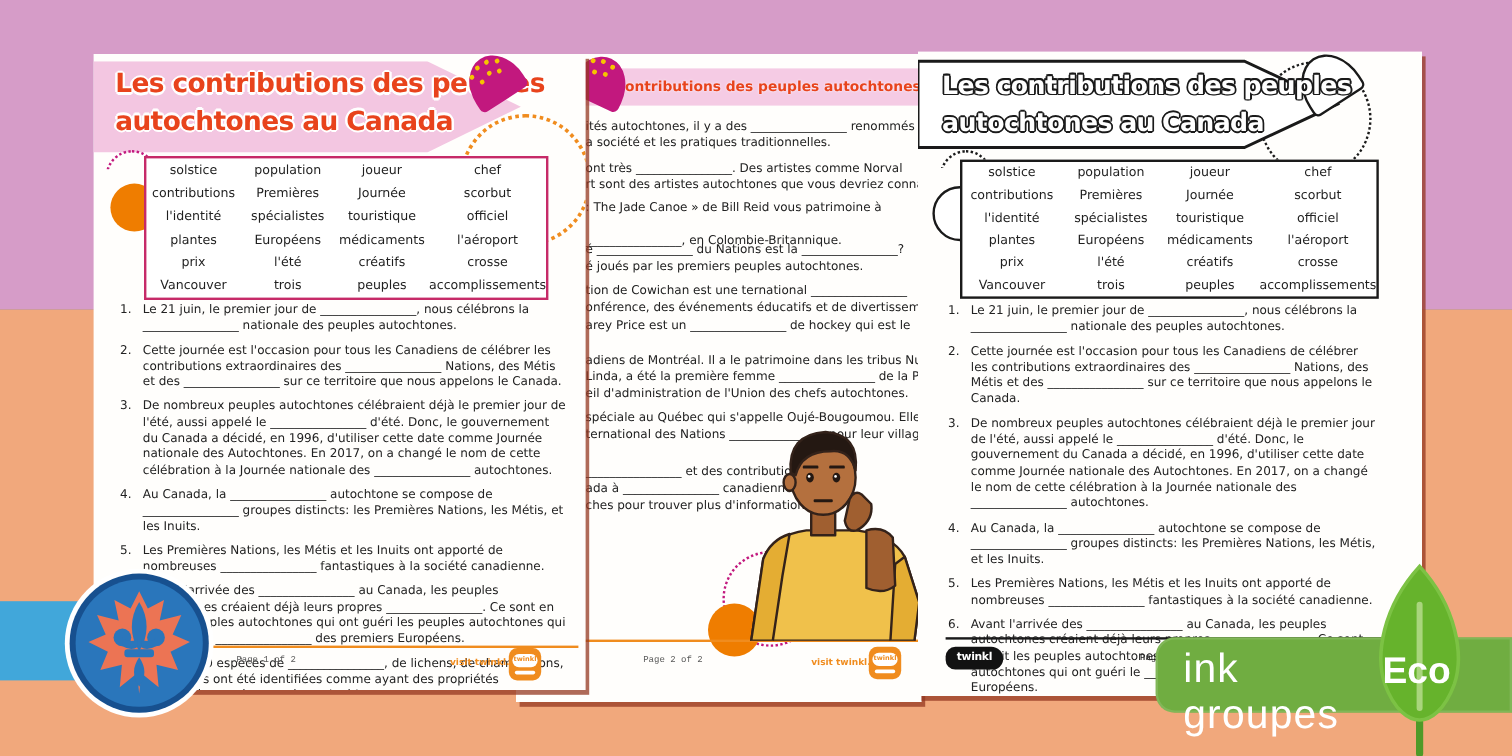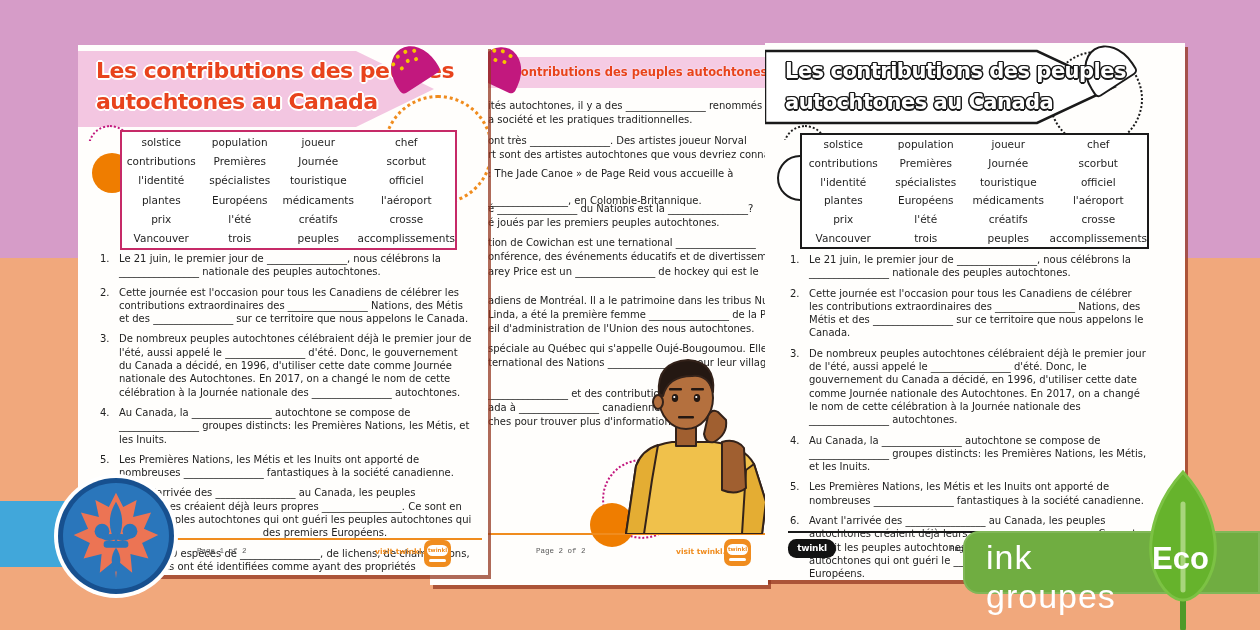--- a/index.html
+++ b/index.html
@@ -95,32 +95,32 @@
     <div class="dome magenta" style="left:48px;top:2px;transform:rotate(25deg);">
       <span class="dot" style="left:8px;top:6px;"></span>
         <span class="dot" style="left:16px;top:3px;"></span>
       <span class="dot" style="left:25px;top:4px;"></span>
         <span class="dot" style="left:13px;top:14px;"></span>
       <span class="dot" style="left:22px;top:12px;"></span>
     </div>
 
     <div class="frag" style="top:55px;">ités autochtones, il y a des ________________ renommés qui</div>
     <div class="frag" style="top:69px;">a société et les pratiques traditionnelles.</div>
-    <div class="frag" style="top:90px;">ont très ________________. Des artistes joueur Norval</div>
+    <div class="frag" style="top:90px;">ont très ________________. Des artistes comme Norval</div>
     <div class="frag" style="top:104px;">rt sont des artistes autochtones que vous devriez connaître.</div>
-    <div class="frag" style="top:123px;">: The Jade Canoe » de Page Reid vous accueille à</div>
+    <div class="frag" style="top:123px;">: The Jade Canoe » de Bill Reid vous patrimoine à</div>
     <div class="frag" style="top:150px;">________________, en Colombie-Britannique.</div>
     <div class="frag" style="top:158px;">é ________________ du Nations est la ________________?</div>
     <div class="frag" style="top:172px;">é joués par les premiers peuples autochtones.</div>
     <div class="frag" style="top:192px;">tion de Cowichan est une ternational ________________</div>
     <div class="frag" style="top:206px;">onférence, des événements éducatifs et de divertissement</div>
     <div class="frag" style="top:221px;">arey Price est un ________________ de hockey qui est le</div>
     <div class="frag" style="top:250px;">adiens de Montréal. Il a le patrimoine dans les tribus Nuxalk et</div>
     <div class="frag" style="top:264px;">Linda, a été la première femme ________________ de la Première</div>
-    <div class="frag" style="top:278px;">eil d'administration de l'Union des nous autochtones.</div>
+    <div class="frag" style="top:278px;">eil d'administration de l'Union des chefs autochtones.</div>
     <div class="frag" style="top:298px;">spéciale au Québec qui s'appelle Oujé-Bougoumou. Elle a reçu</div>
     <div class="frag" style="top:312px;">ternational des Nations ________________ pour leur village</div>
     <div class="frag" style="top:343px;">________________ et des contributions des</div>
     <div class="frag" style="top:357px;">ada à ________________ canadienne.</div>
     <div class="frag" style="top:371px;">ches pour trouver plus d'informations.</div>
 
     <div class="dotted-ring" style="left:172px;top:414px;width:76px;height:76px;border:2.5px dotted #c2187e;z-index:1;"></div>
     <div style="position:absolute;left:160px;top:458px;width:44px;height:44px;border-radius:50%;background:#ef7d00;z-index:1;"></div>
 
     <div class="rule orange" style="left:20px;top:488px;width:316px;z-index:2;"></div>

